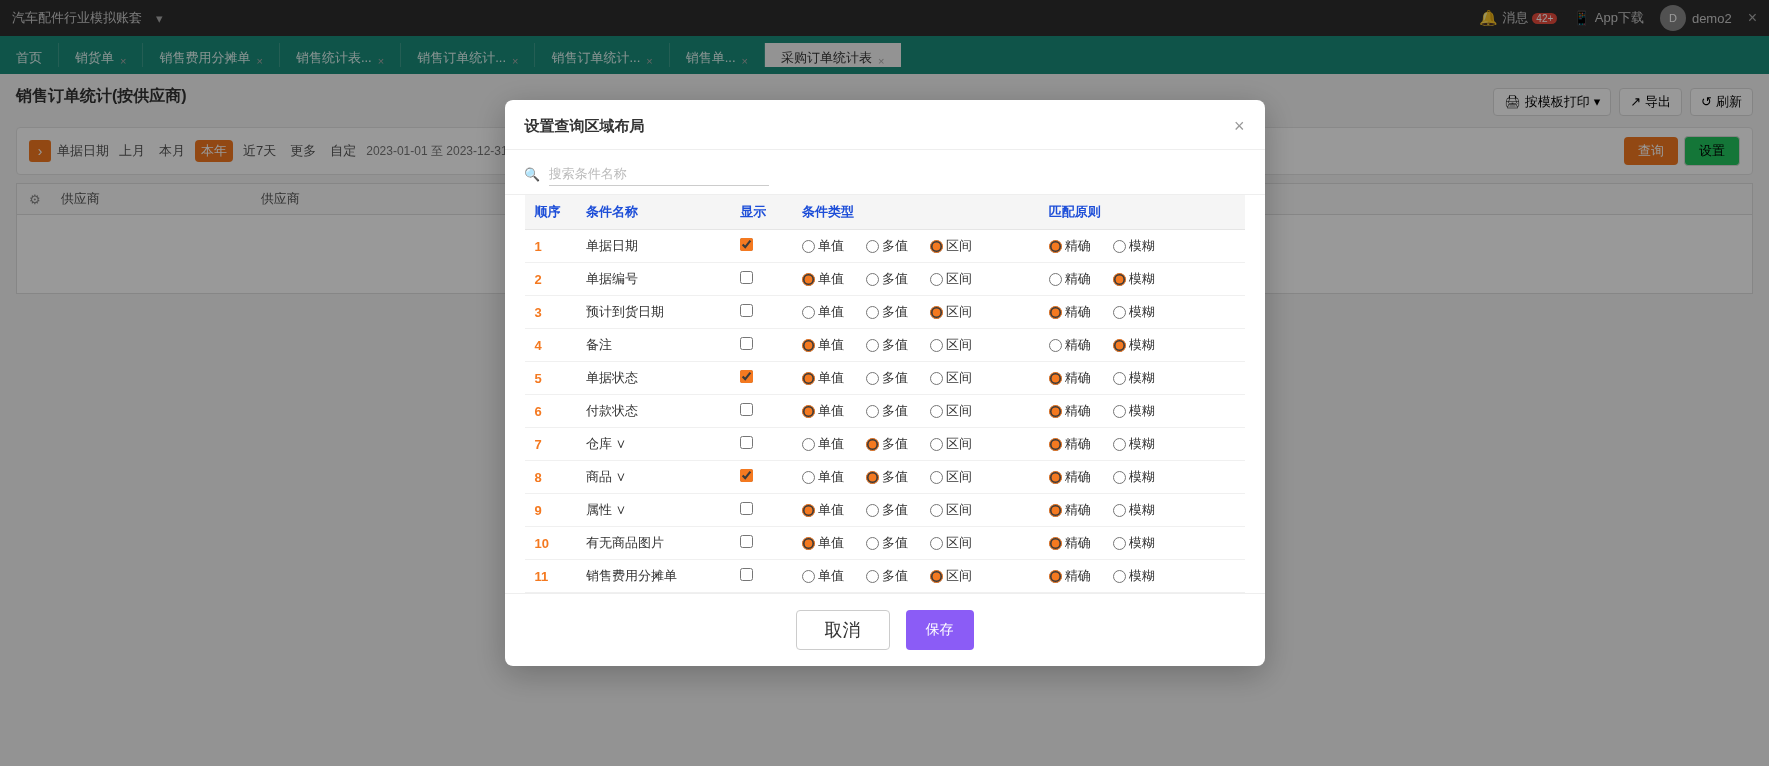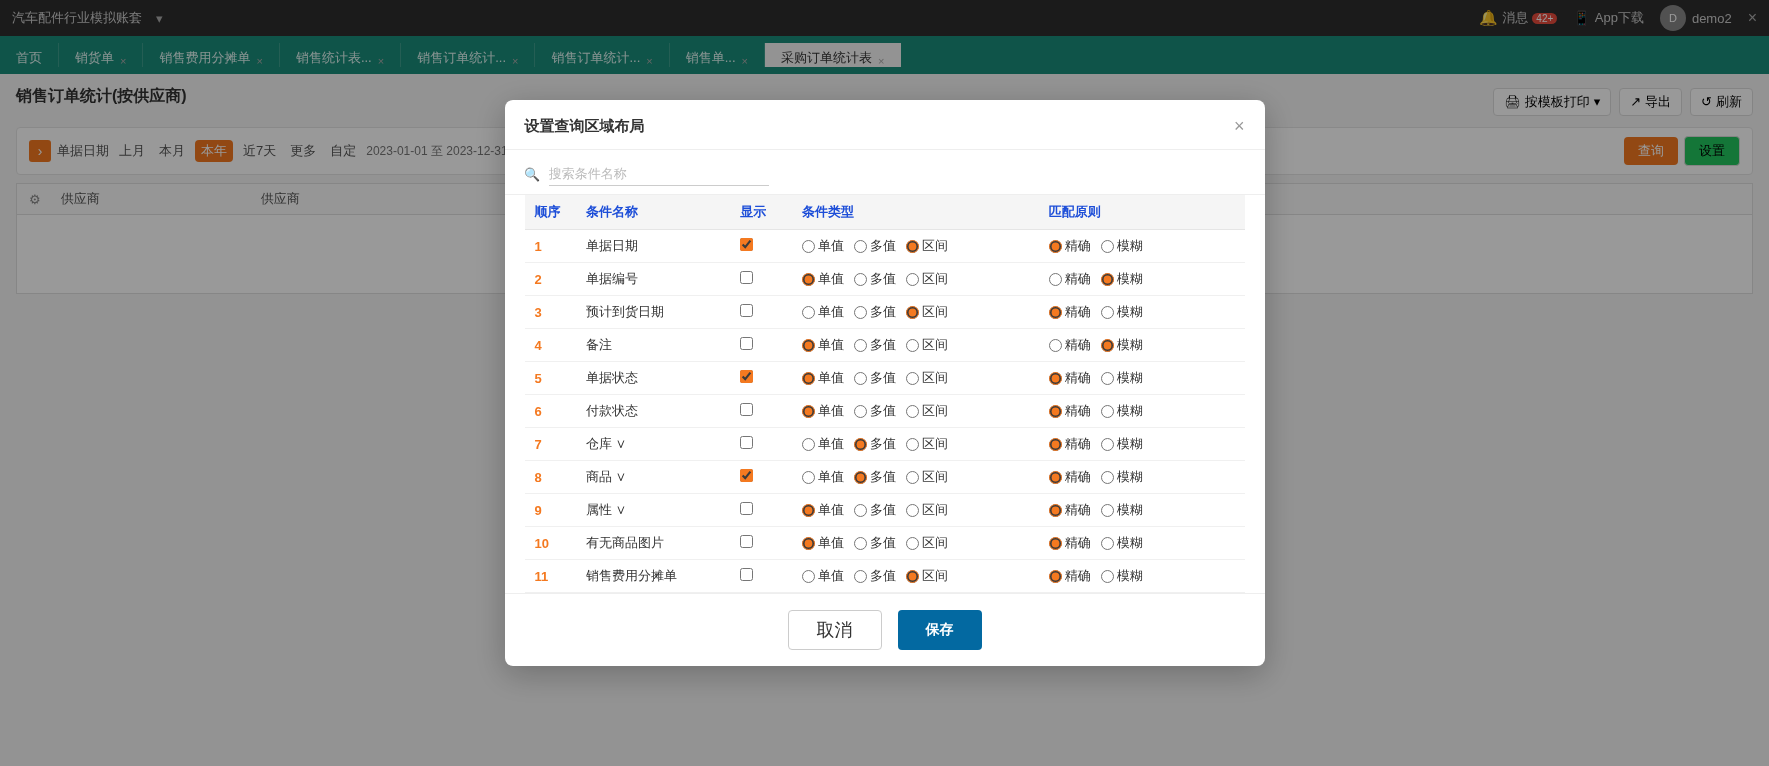--- a/index.html
+++ b/index.html
@@ -171,21 +171,21 @@
       vertical-align: middle;
     }
 
     .col-order { width: 50px; color: #f47920; font-weight: bold; }
     .col-name { width: 150px; }
     .col-show { width: 60px; }
     .col-type { width: 240px; }
     .col-match { width: 200px; }
 
     
-    .radio-group { display: flex; align-items: center; gap: 10px; }
+    .radio-group { display: flex; align-items: center; gap: 22px; }
     .radio-item { display: flex; align-items: center; gap: 3px; cursor: pointer; white-space: nowrap; }
     .radio-item input[type=radio] { accent-color: #f47920; cursor: pointer; }
     .checkbox-item input[type=checkbox] { accent-color: #f47920; cursor: pointer; }
 
     
     .modal-footer {
       display: flex;
       justify-content: center;
       gap: 16px;
       padding: 16px 20px;
@@ -194,28 +194,27 @@
     .btn-cancel {
       background: white;
       border: 1px solid #ccc;
       border-radius: 4px;
       padding: 7px 28px;
       font-size: 18px;
       cursor: pointer;
       color: #333;
     }
     .btn-save {
-      background: #0369a1;
+      background: #8b5cf6;
       border: none;
       border-radius: 4px;
-      padding: 7px 28px;
+      padding: 7px 20px;
       font-size: 14px;
       cursor: pointer;
       color: white;
-      font-weight: bold;
     }
 
     
     .modal-table-wrap::-webkit-scrollbar { width: 6px; }
     .modal-table-wrap::-webkit-scrollbar-track { background: #f5f5f5; }
     .modal-table-wrap::-webkit-scrollbar-thumb { background: #ccc; border-radius: 3px; }
   </style>
 </head>
 <body>
 

